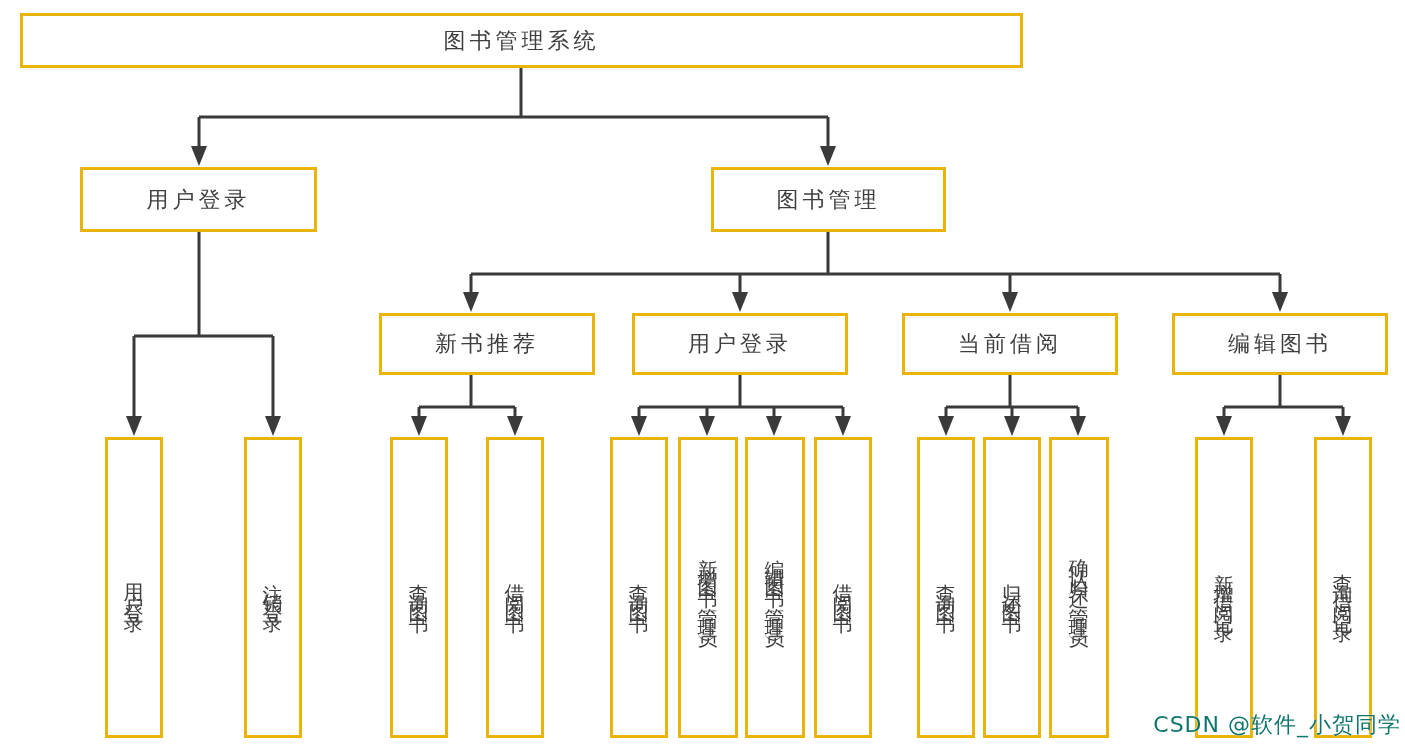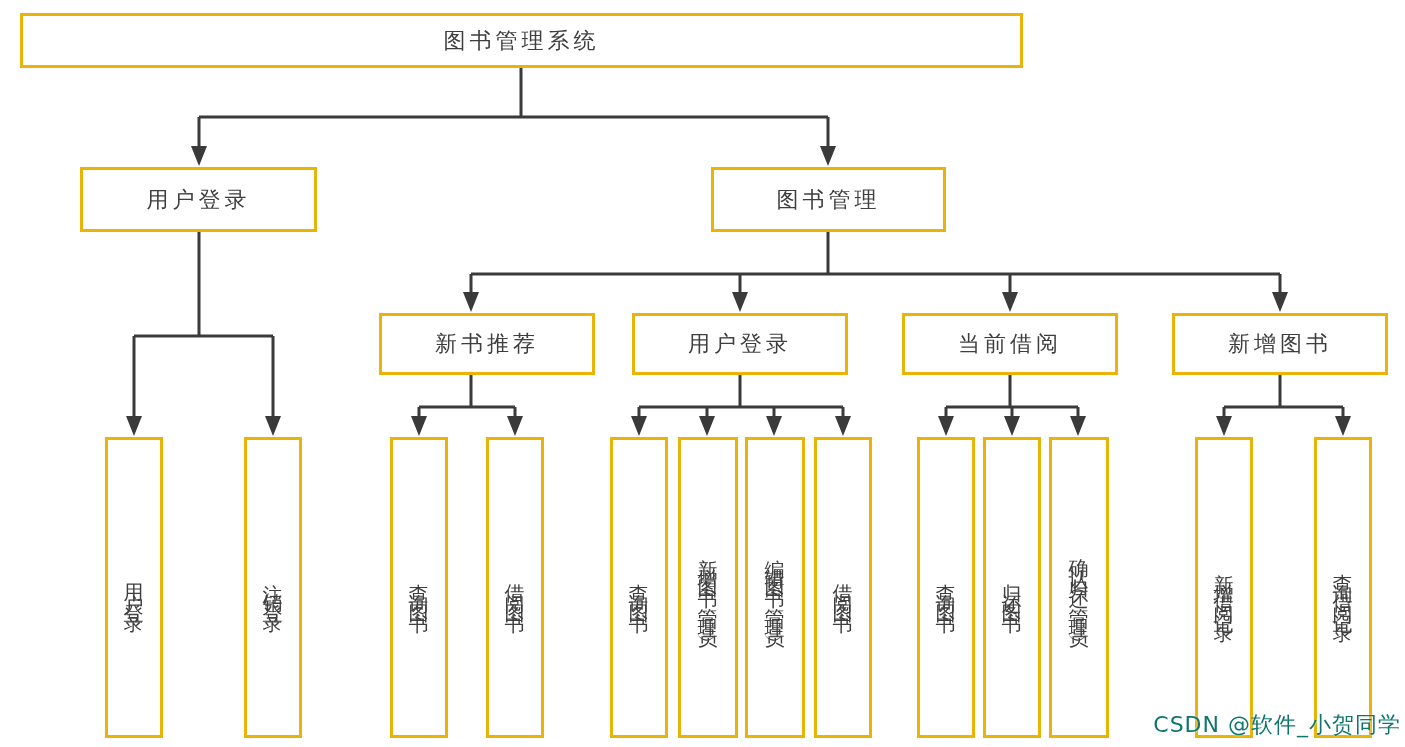--- a/index.html
+++ b/index.html
@@ -94,21 +94,21 @@
   <div class="box lvl3" style="left:379px;">
     <span class="hlabel">新书推荐</span>
   </div>
   <div class="box lvl3" style="left:632px;">
     <span class="hlabel">用户登录</span>
   </div>
   <div class="box lvl3" style="left:902px;">
     <span class="hlabel">当前借阅</span>
   </div>
   <div class="box lvl3" style="left:1172px;">
-    <span class="hlabel">新增图书</span>
+    <span class="hlabel">编辑图书</span>
   </div>
 
   <div class="box leaf" style="left:105px;">
     <span class="vtext">用户登录</span>
   </div>
   <div class="box leaf" style="left:244px;">
     <span class="vtext">注销登录</span>
   </div>
   <div class="box leaf" style="left:390px;">
     <span class="vtext">查询图书</span>

